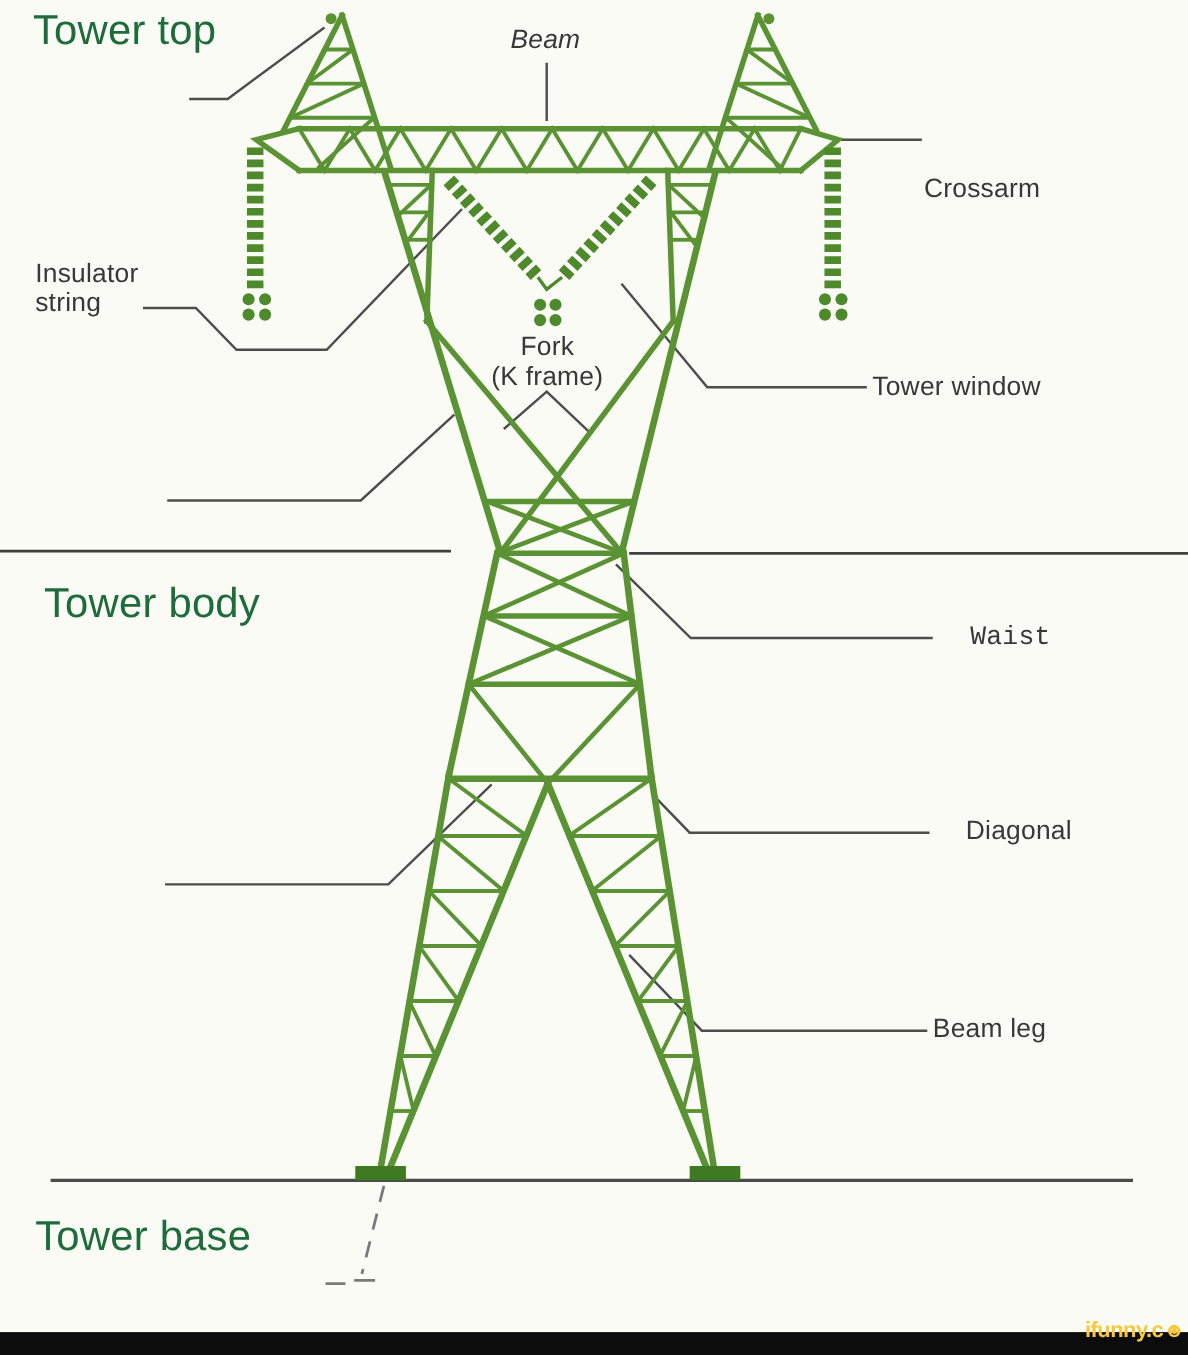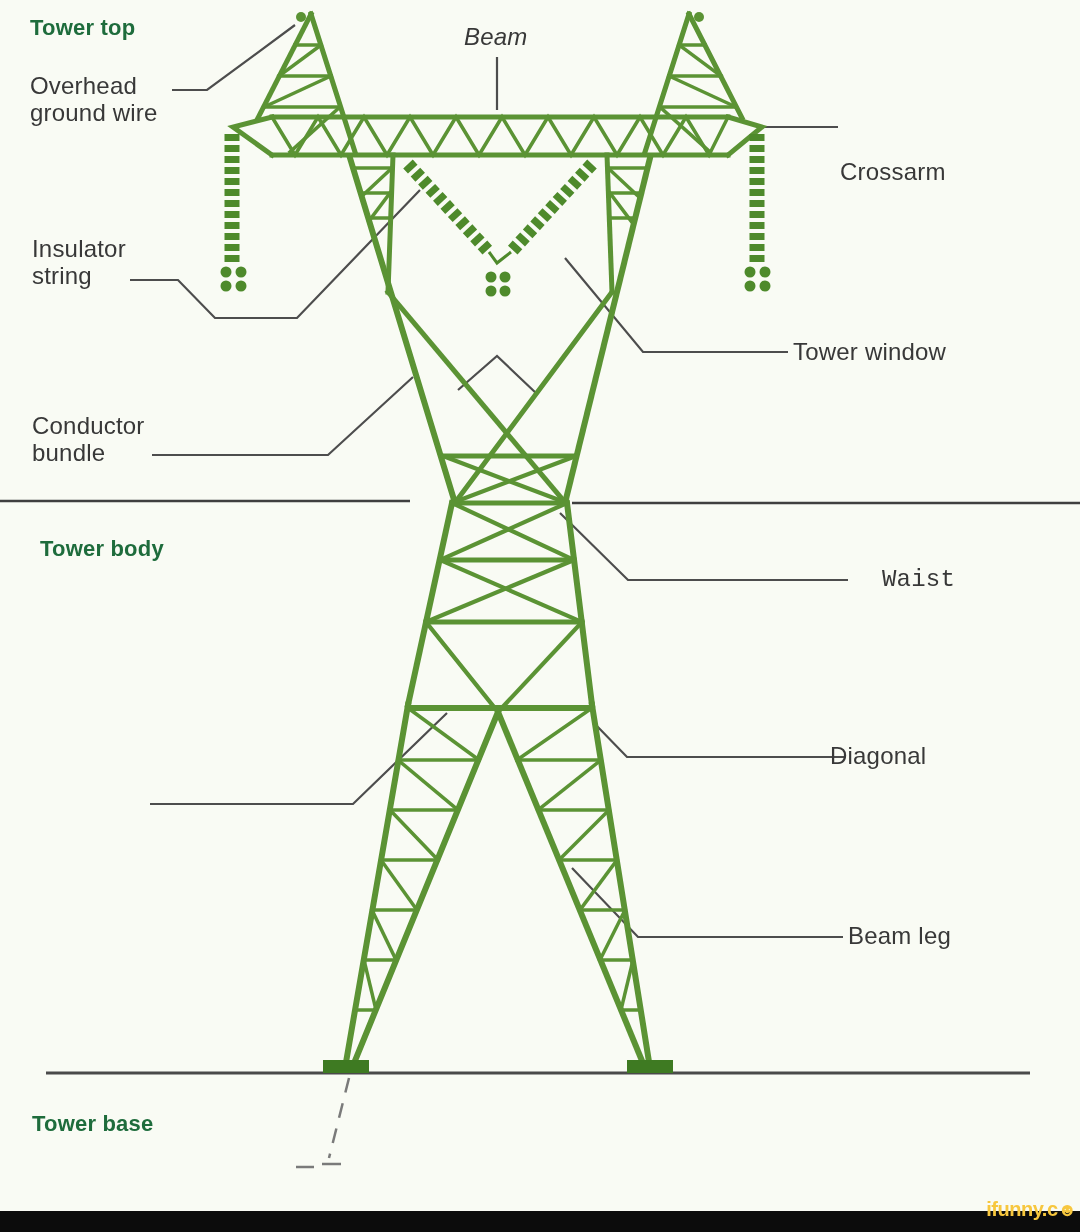--- a/index.html
+++ b/index.html
@@ -15,21 +15,21 @@
     font-family:"Liberation Sans","DejaVu Sans",sans-serif;
   }
   .stage{position:absolute;inset:0;}
   svg.art{position:absolute;left:0;top:0;}
   .label{
     position:absolute;color:var(--label_gray);
     font-size:24px;line-height:27px;letter-spacing:0.2px;
   }
   .heading{
     position:absolute;color:var(--heading_green);
-    font-size:22px;font-weight:bold;line-height:32px;letter-spacing:0.2px;
+    font-size:38px;font-weight:normal;line-height:32px;letter-spacing:0.2px;
   }
   .center{text-align:center;}
   
   .m  {stroke:var(--tower_green);stroke-width:6;fill:none;stroke-linecap:square;}
   .m5 {stroke:var(--tower_green);stroke-width:5;fill:none;stroke-linecap:square;}
   .lat{stroke:var(--tower_green);stroke-width:3.5;fill:none;stroke-linecap:square;}
   .lat4{stroke:var(--tower_green);stroke-width:4.2;fill:none;stroke-linecap:square;}
   .bead{stroke:var(--insulator_green);fill:none;stroke-dasharray:7 4;}
   .dot{fill:var(--insulator_green);}
   .knob{fill:var(--tower_green);}
@@ -203,25 +203,27 @@
       <line class="dash" x1="349" y1="1078" x2="329" y2="1158"></line>
       <line class="dash2" x1="296" y1="1167" x2="314" y2="1167"></line>
       <line class="dash2" x1="322" y1="1164" x2="341" y2="1164"></line>
     </g>
   </svg>
 
   <div class="heading" style="left:30px;top:12px;">Tower top</div>
   <div class="heading" style="left:40px;top:533px;">Tower body</div>
   <div class="heading" style="left:32px;top:1108px;">Tower base</div>
 
-  <div class="label" style="left:30px;top:72px;width:150px;">Overhead ground wire</div>
   <div class="label" style="left:464px;top:23px;font-style:italic;">Beam</div>
   <div class="label" style="left:840px;top:111px;margin-top:47px;">Crossarm</div>
   <div class="label" style="left:32px;top:235px;width:115px;">Insulator string</div>
+  <div class="label center" style="left:440px;top:302px;width:115px;">
+    <div>Fork</div>
+    <div>(K frame)</div>
+  </div>
   <div class="label" style="left:793px;top:338px;">Tower window</div>
-  <div class="label" style="left:32px;top:412px;width:130px;">Conductor bundle</div>
   <div class="label" style="left:882px;top:566px;font-family:Liberation Mono, monospace;">Waist</div>
-  <div class="label" style="left:830px;top:742px;">Diagonal</div>
+  <div class="label" style="left:878px;top:742px;">Diagonal</div>
   <div class="label" style="left:848px;top:922px;">Beam leg</div>
 
   <div class="footer"></div>
   <div class="watermark"><span>ifunny.c</span><span class="smiley">☻</span></div>
 </div>
 
 </body></html>

